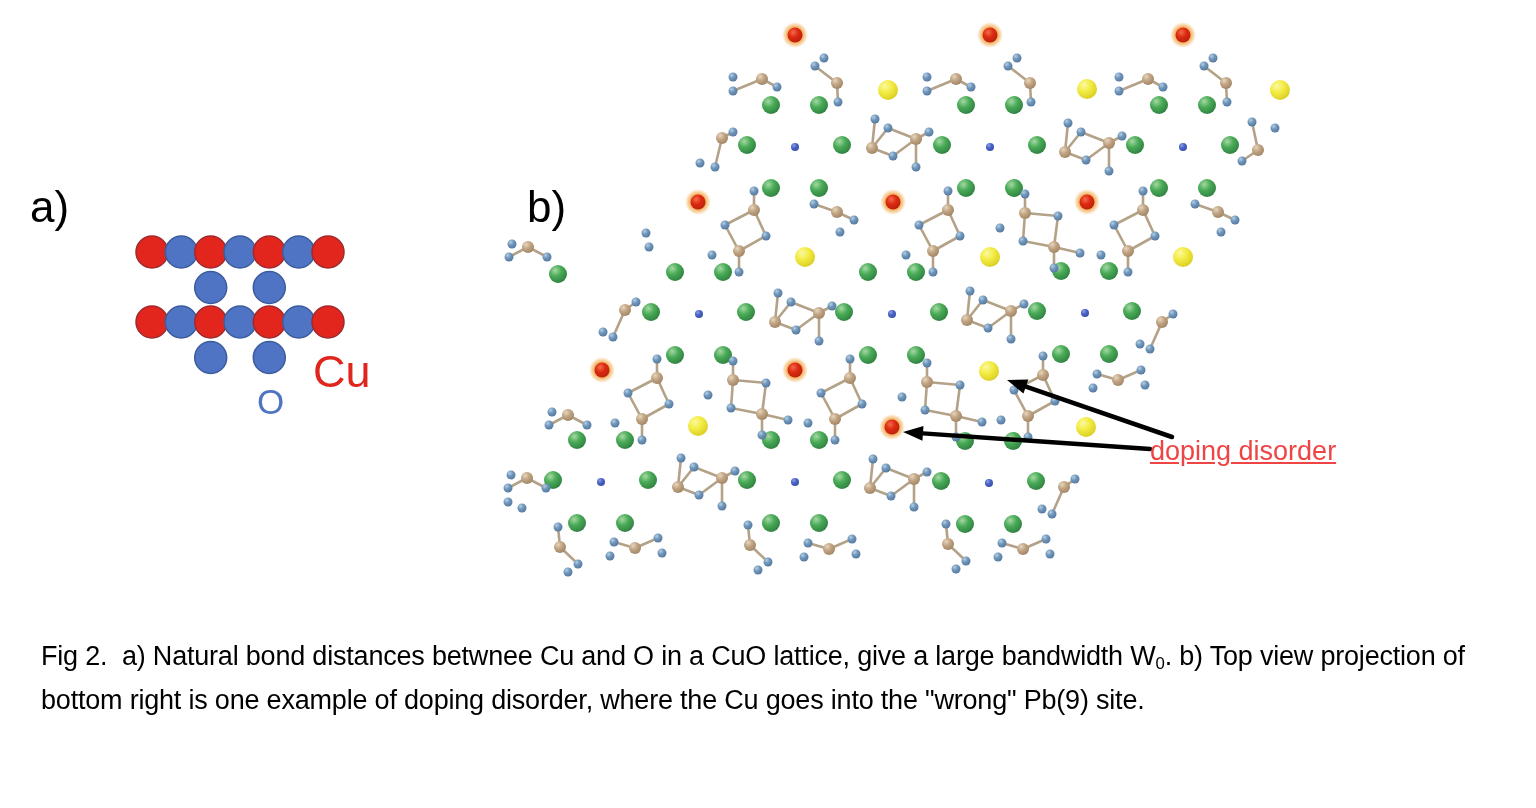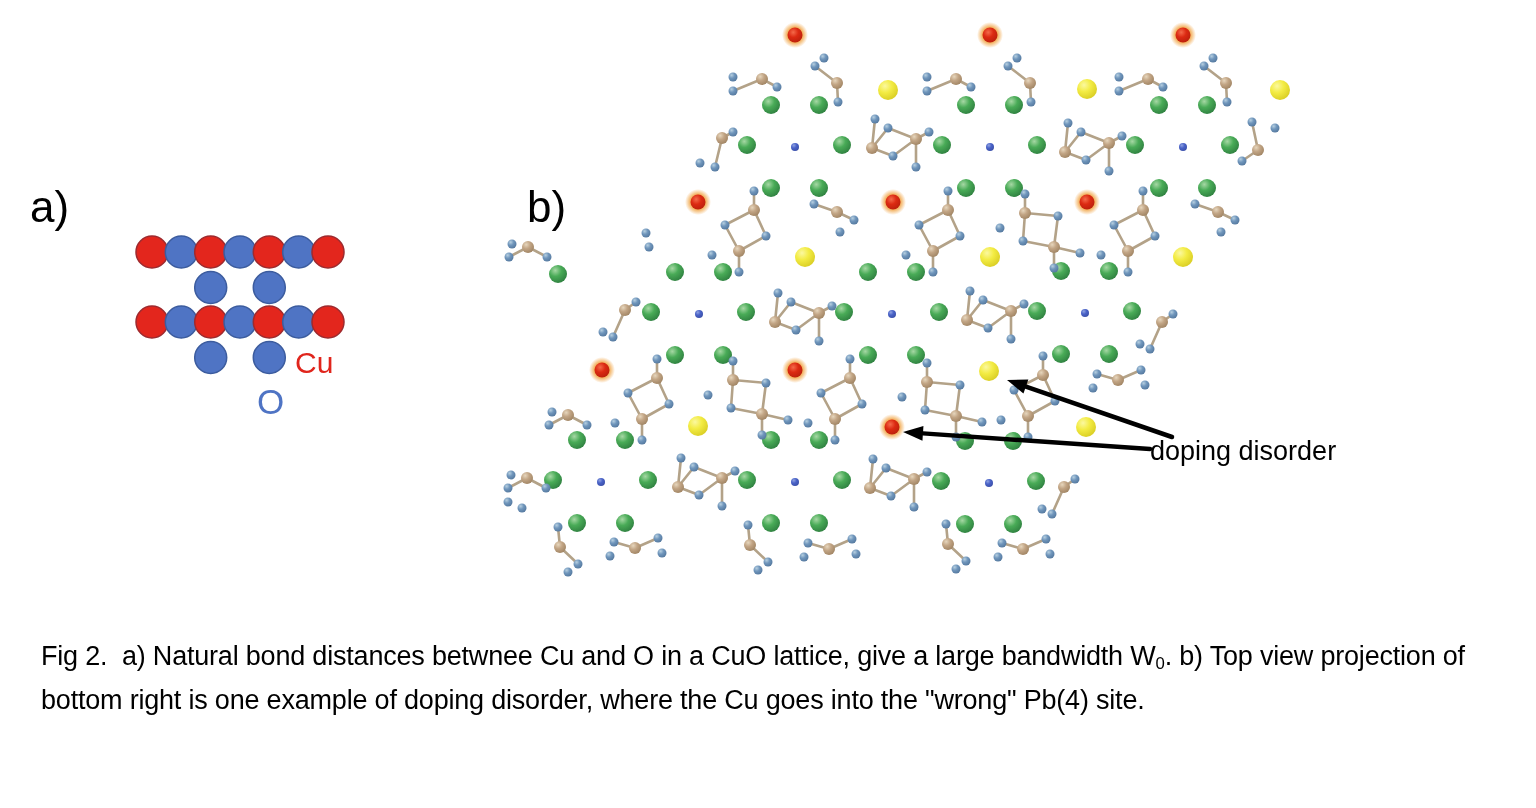--- a/index.html
+++ b/index.html
@@ -7,25 +7,26 @@
     width:1536px;height:808px;position:relative;background:#ffffff;
     font-family:"Liberation Sans", sans-serif;color:#111;overflow:hidden;
   }
   #scene{position:absolute;left:0;top:0;}
   .panel-label{
     position:absolute;font-size:44px;color:#000;letter-spacing:0;
     font-family:"Liberation Sans", sans-serif;
   }
   #label-a{left:30px;top:182px;}
   #label-b{left:527px;top:182px;}
-  #label-cu{position:absolute;left:295px;top:346px;font-size:30px;color:#e0251c;}
+  #label-cu{position:absolute;left:313px;top:346px;font-size:45px;color:#e0251c;}
   #label-o{position:absolute;left:257px;top:382px;font-size:35px;color:#4f74c4;}
   #doping-label{
-    position:absolute;left:1150px;top:436px;font-size:27px;color:#000000;
+    position:absolute;left:1150px;top:436px;font-size:27px;color:#ef4444;
     white-space:nowrap;
+    text-decoration:underline;
   }
   #caption{
     position:absolute;left:41px;top:638px;width:1505px;
     font-size:27px;line-height:37px;color:#000;letter-spacing:-0.2px;
   }
   #caption .cap-line{white-space:nowrap;}
   #caption .sub{font-size:0.62em;vertical-align:-0.25em;}
 </style>
 </head>
 <body>
@@ -542,14 +543,14 @@
     </g>
 </svg>
 
 <div class="panel-label" id="label-a">a)</div>
 <div class="panel-label" id="label-b">b)</div>
 <div id="label-cu">Cu</div>
 <div id="label-o">O</div>
 <div id="doping-label">doping disorder</div>
 <div id="caption">
     <div class="cap-line"><span>Fig 2. &nbsp;a) Natural bond distances betwnee Cu and O in a CuO lattice, give a large bandwidth W</span><span class="sub">0</span><span>. b) Top view projection of</span></div>
-    <div class="cap-line"><span>bottom right is one example of doping disorder, where the Cu goes into the "wrong" Pb(4) site.</span></div>
+    <div class="cap-line"><span>bottom right is one example of doping disorder, where the Cu goes into the "wrong" Pb(9) site.</span></div>
   </div>
 
 </body></html>

